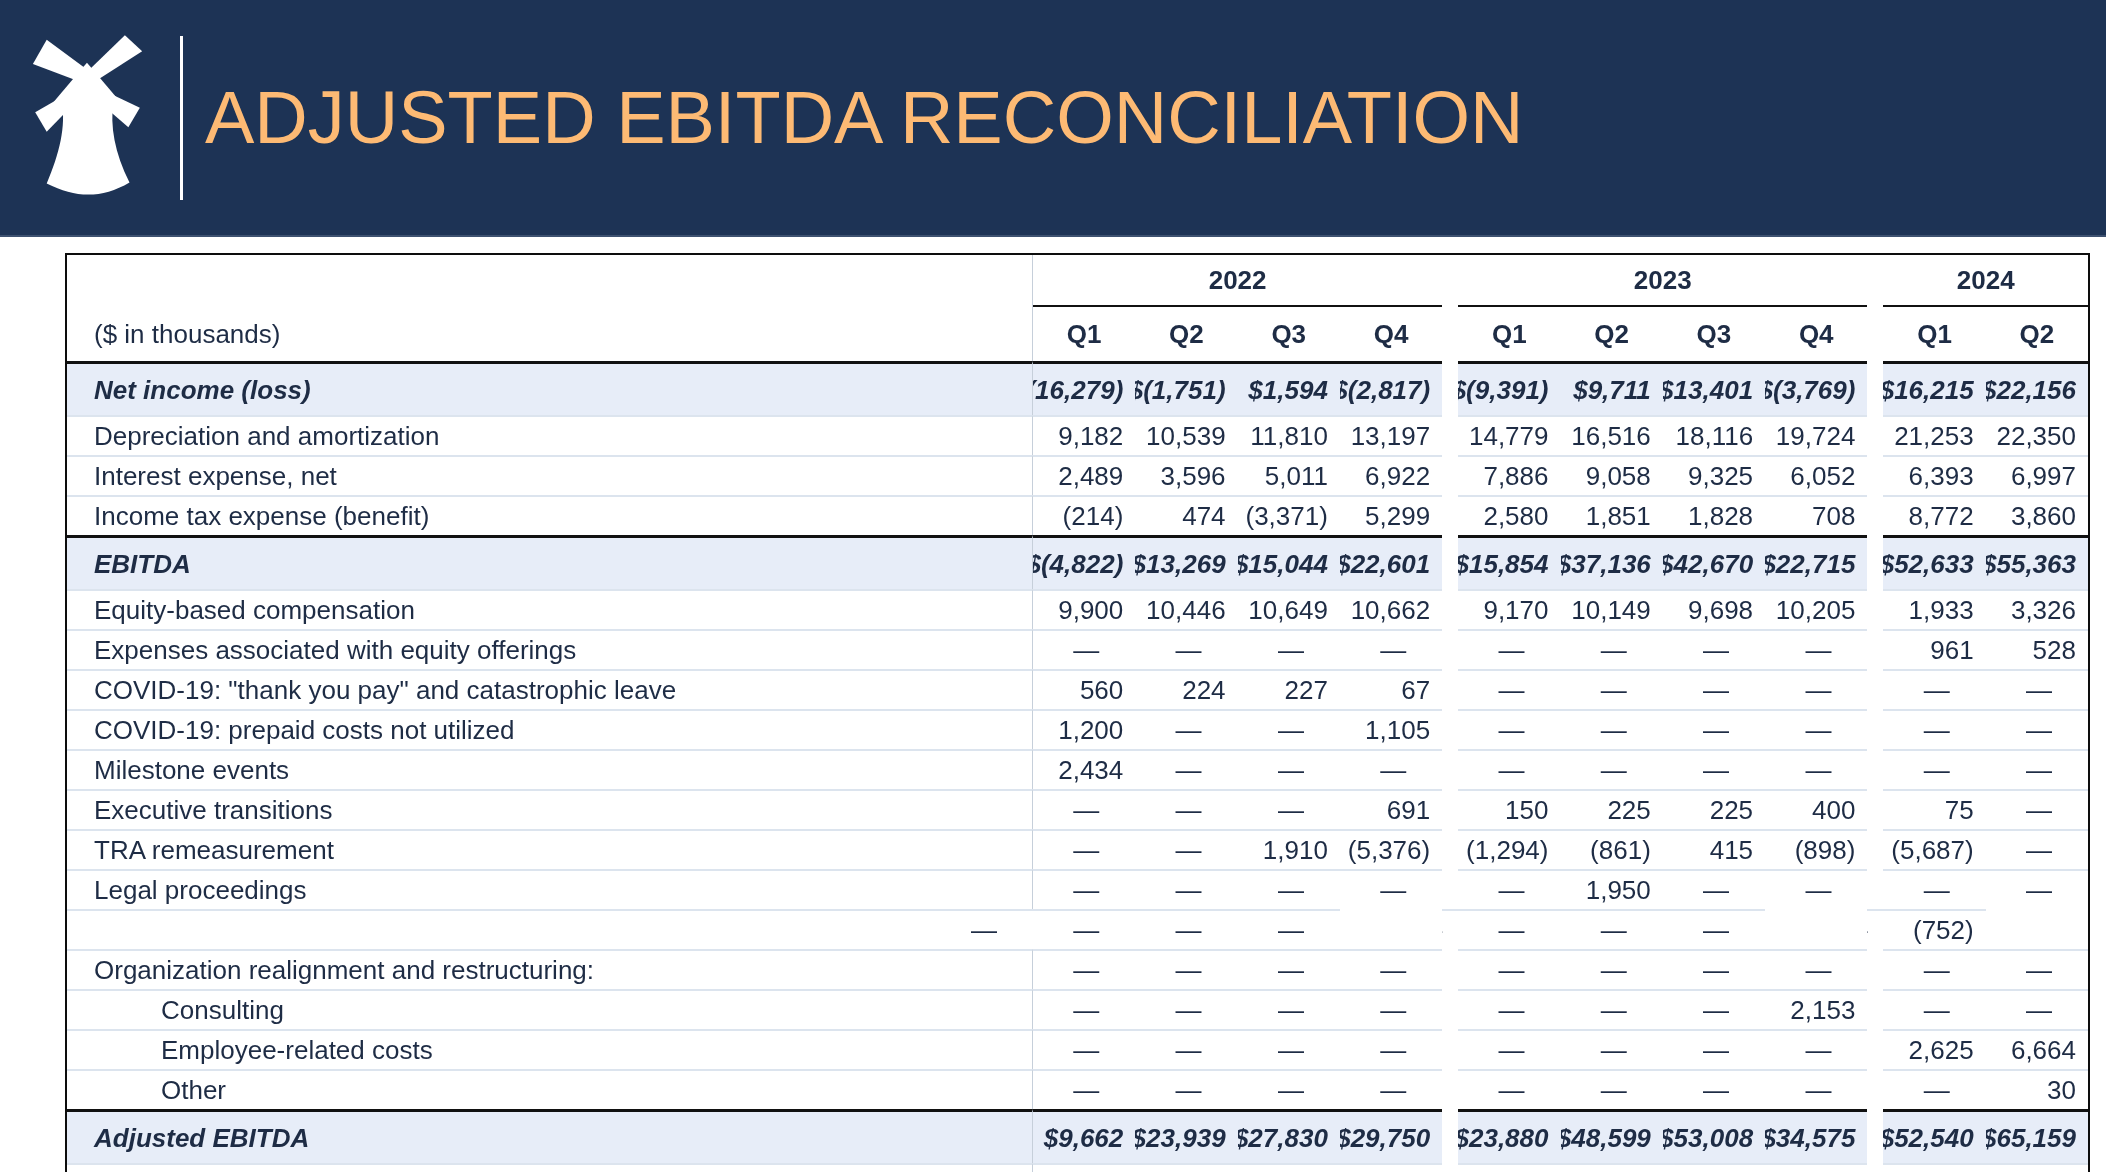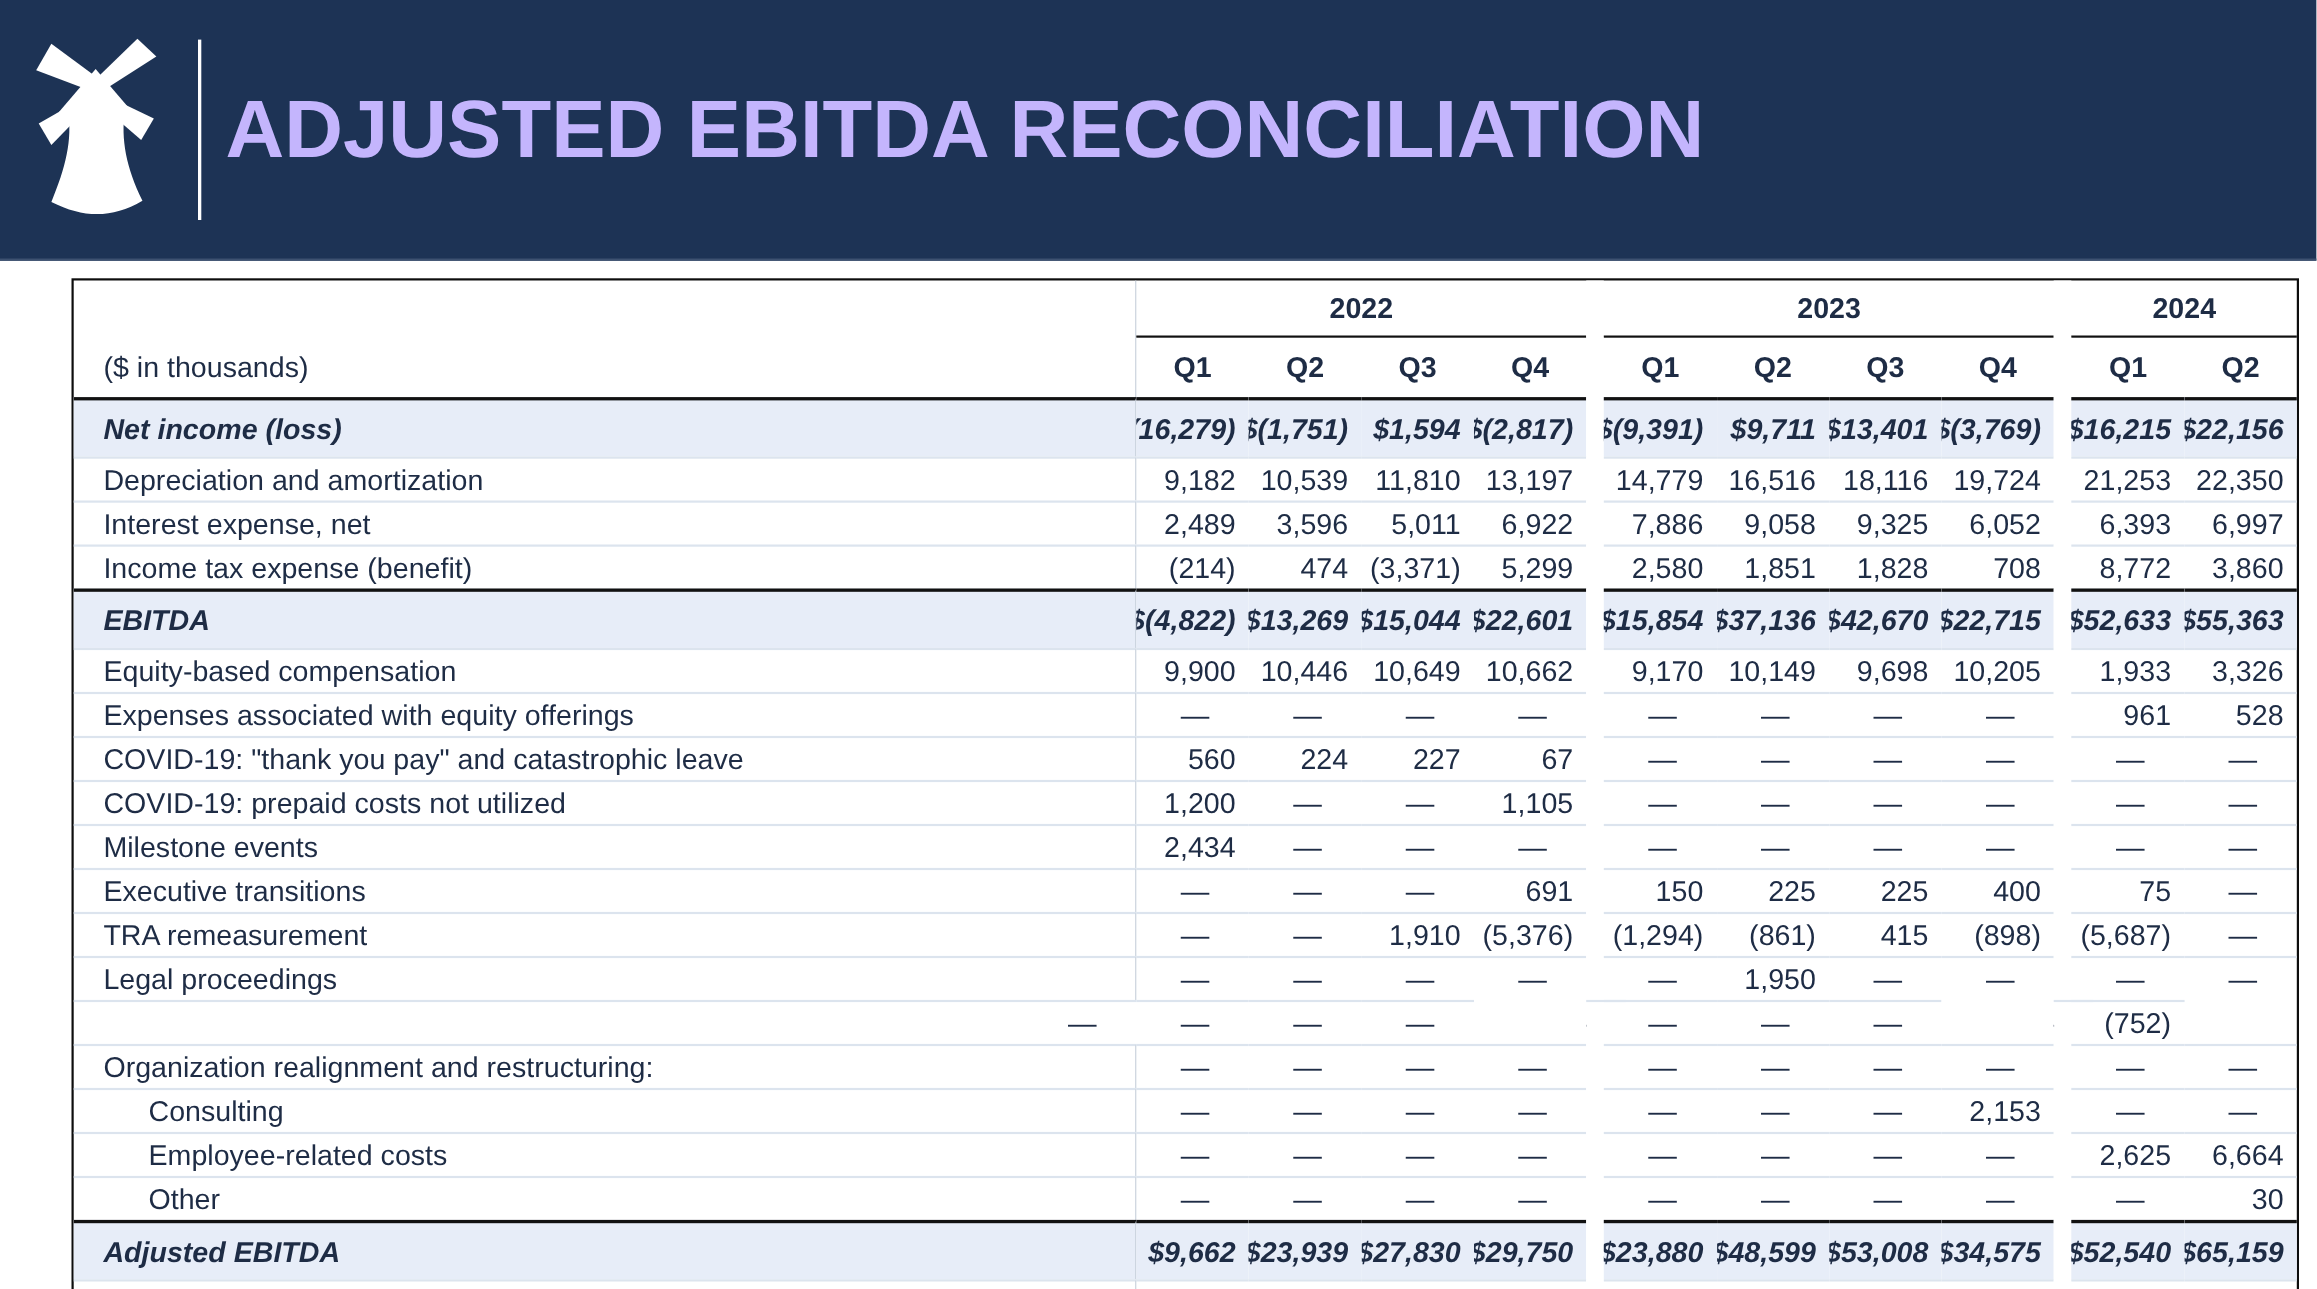--- a/index.html
+++ b/index.html
@@ -12,21 +12,21 @@
   
   .banner{
     height:237px;background:var(--banner_navy,#1d3355);
     display:flex;align-items:center;
     border-bottom:2px solid #3d5170;
     box-sizing:border-box;
   }
   .logo{width:138px;height:188px;margin-left:26px;flex:0 0 auto;}
   .divider{width:3px;height:164px;background:#fff;margin:0 22px 0 16px;flex:0 0 auto;}
   .banner h1{
-    margin:0;color:#c4b5fd;font-size:74px;font-weight:700;
+    margin:0;color:#fdba74;font-size:74px;font-weight:400;
     letter-spacing:0;white-space:nowrap;
   }
   
   .table-wrap{
     position:absolute;left:65px;top:253px;width:2025px;
     border:2px solid #0d0d0d;background:#fff;box-sizing:border-box;
     --gridcols:966px repeat(4,1fr) 16px repeat(4,1fr) 16px repeat(2,1fr);
   }
   .row{display:grid;grid-template-columns:var(--gridcols);}
   .cell{
@@ -47,21 +47,21 @@
   .row.total .cell:not(.gapcell){
     background:var(--highlight_row,#e7edf8);
     font-weight:700;
     border-top:3px solid #111;
   }
   .tbody .row.normal .cell:not(.gapcell),
   .tbody .row.indent .cell:not(.gapcell),
   .tbody .row.margin .cell:not(.gapcell){
     border-top:2px solid var(--row_divider,#dce4ee);
   }
-  .row.indent .cell.label{padding-left:68px;}
+  .row.indent .cell.label{padding-left:94px;}
 </style>
 </head>
 <body>
 
 <header class="banner">
   <svg class="logo" viewBox="0 0 120 150" aria-hidden="true">
     <g fill="#ffffff">
       <polygon points="51,45 6,28 18,7 56,35"></polygon>
       <polygon points="55,33 86,3 101,17 59,44"></polygon>
       <polygon points="48,47 8,70 18,87 52,52"></polygon>

